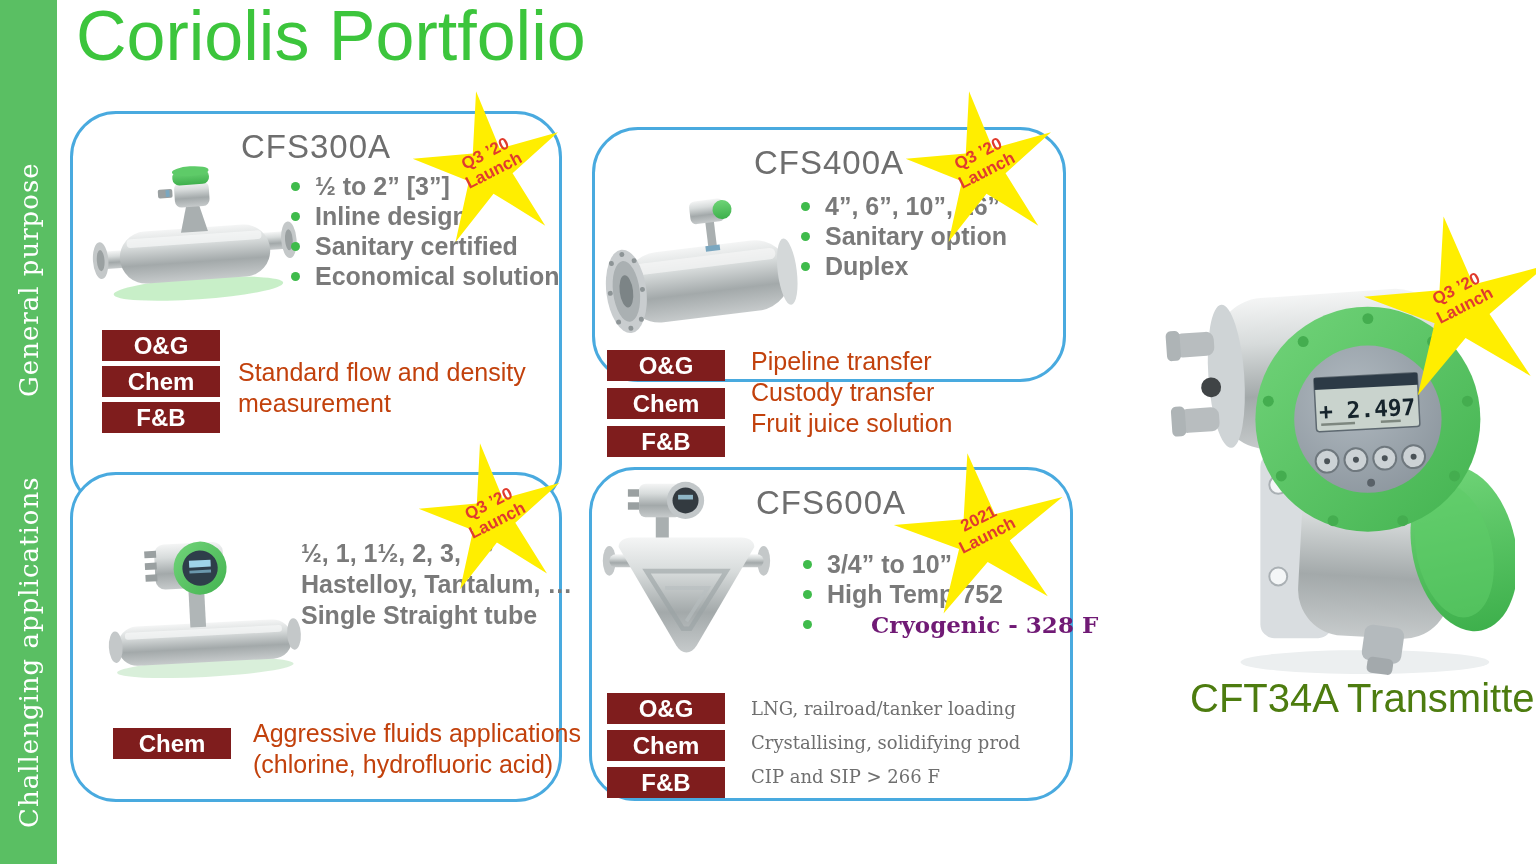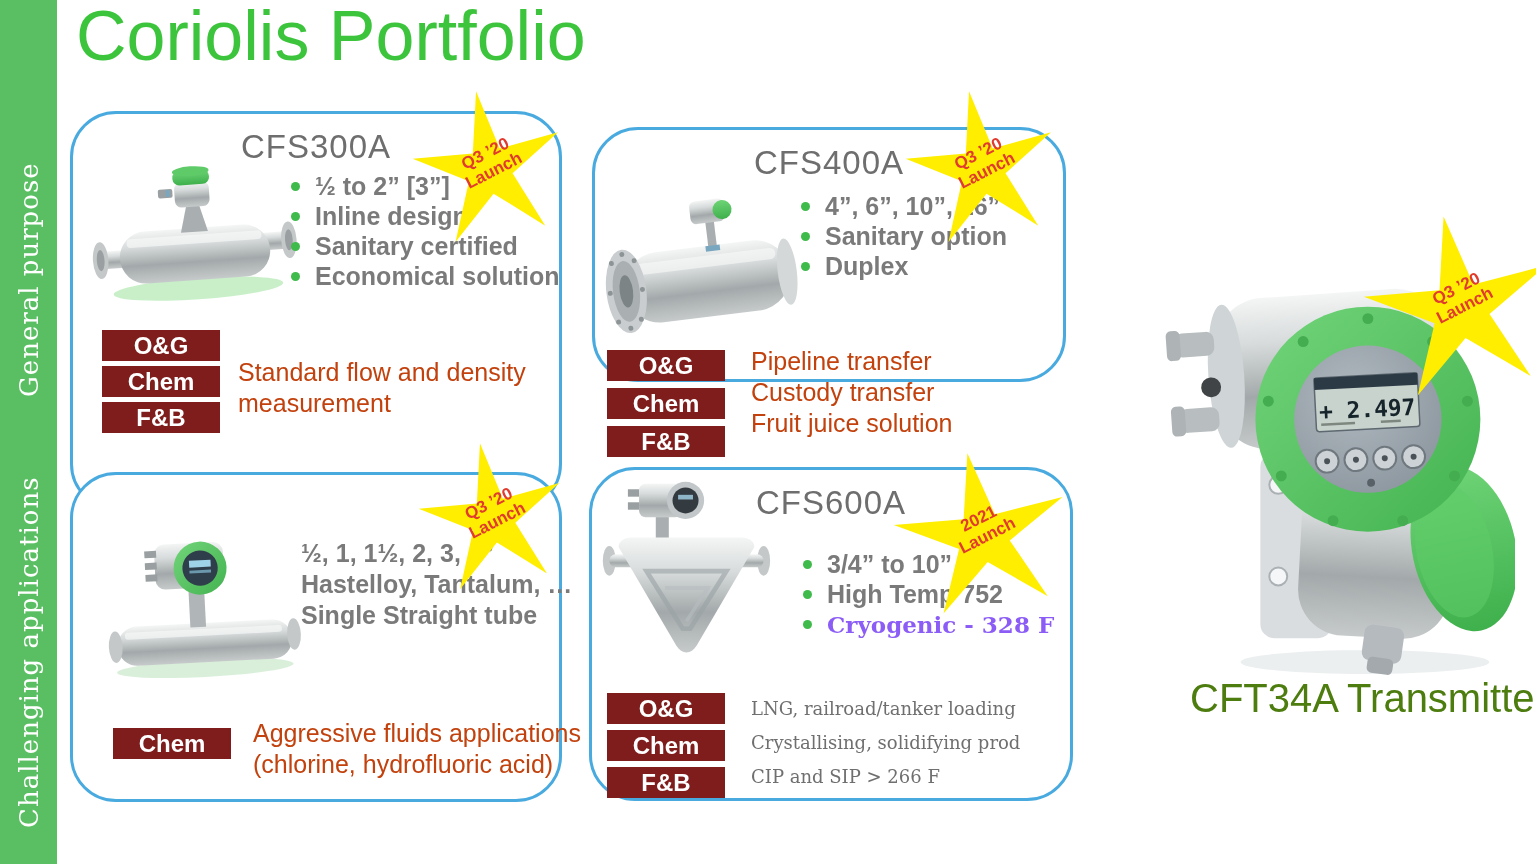--- a/index.html
+++ b/index.html
@@ -26,21 +26,21 @@
   #card3{left:589px;top:467px;width:484px;height:334px;}
   .card-title{position:absolute;top:14px;left:0;width:100%;margin:0;text-align:center;
         font-size:33px;font-weight:400;color:#6e6e6e;letter-spacing:1px;}
   .product{position:absolute;}
   .product svg{width:100%;height:100%;display:block;}
 
   .bullets{position:absolute;margin:0;padding:0;list-style:none;}
   .bullets li{position:relative;height:30px;padding-left:24px;font-size:25px;color:#7a7a7a;white-space:nowrap;font-weight:bold;}
   .bullets .dot{position:absolute;left:0;top:10px;width:9px;height:9px;border-radius:50%;background:#3fbb4b;}
   .bullets.nodots li{padding-left:0;height:31px;}
-  .serif{font-family:"DejaVu Serif",serif;font-size:23px;color:#8b5cf6;}
+  .serif{font-family:"DejaVu Serif",serif;font-size:23px;color:#701a75;margin-left:44px;}
 
   .tags{position:absolute;display:flex;flex-direction:column;}
   .tag{width:118px;height:31px;margin-bottom:5px;background:#7f1d1d;color:#ffffff;font-weight:bold;
        font-size:24px;border-radius:0;display:flex;align-items:center;justify-content:center;}
   .desc{position:absolute;font-size:25px;color:#c2410c;line-height:31px;white-space:nowrap;}
   .desc.serifdesc{font-family:"DejaVu Serif",serif;font-size:18px;color:#6f6f6f;line-height:34px;}
 
   
   .star{position:absolute;z-index:6;}
   .star svg{position:absolute;left:0;top:0;width:100%;height:100%;}

